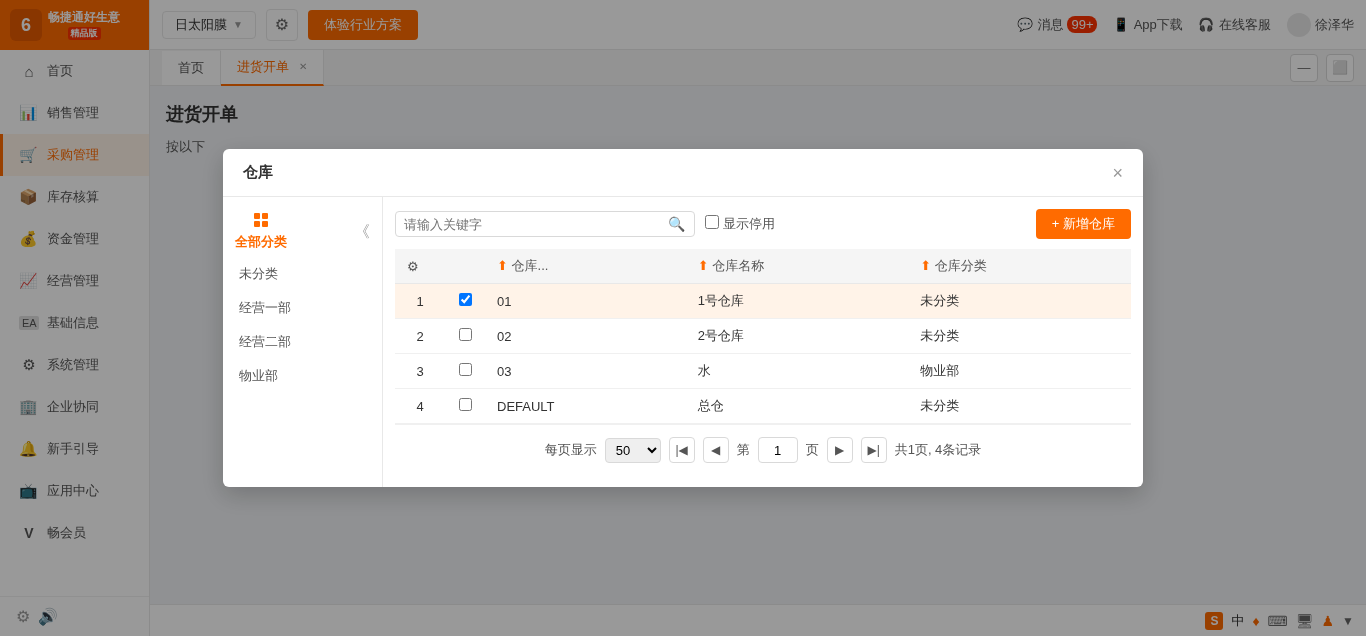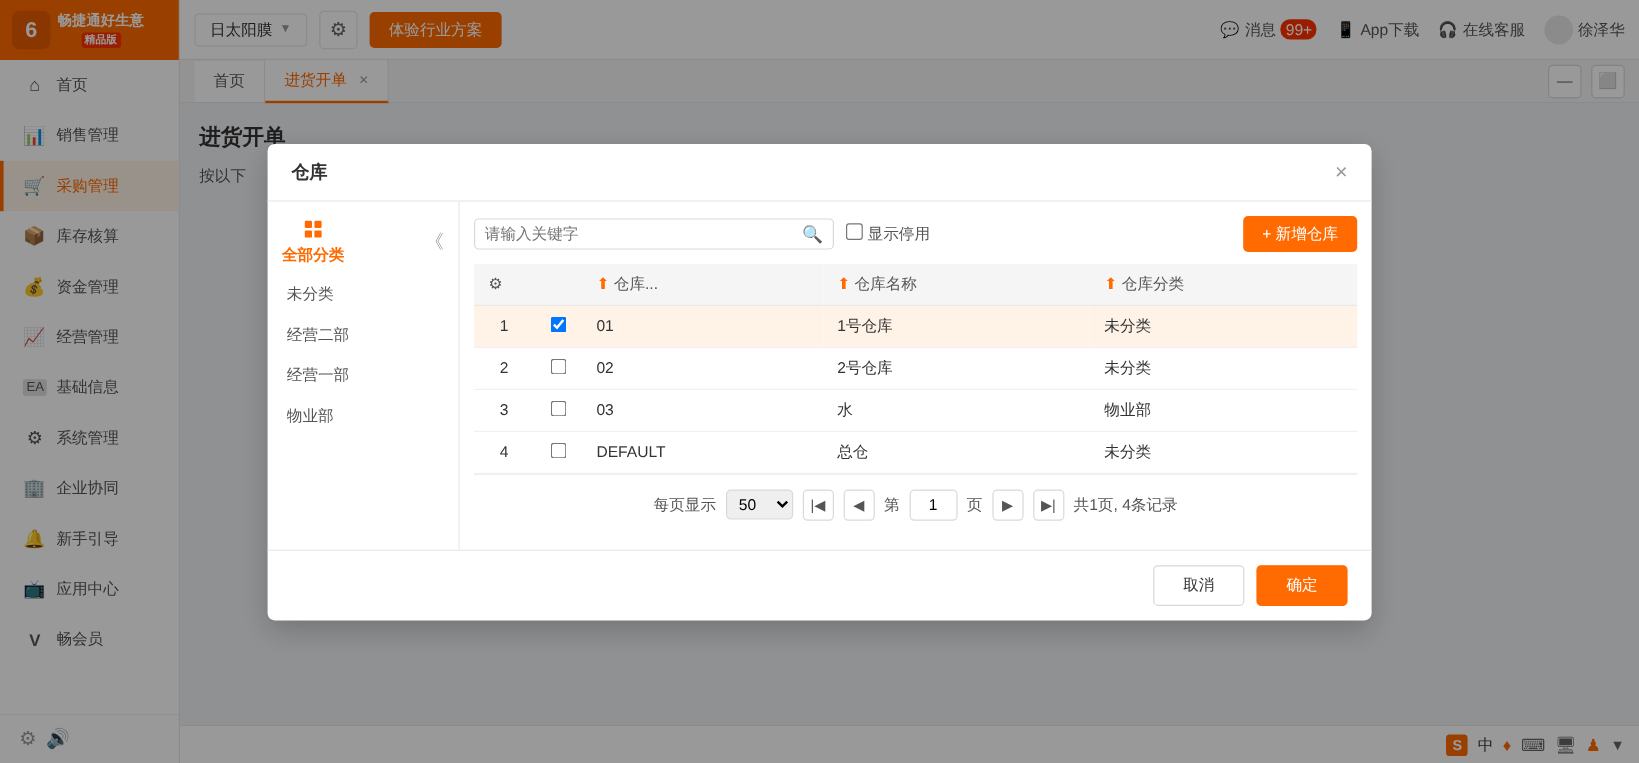--- a/index.html
+++ b/index.html
@@ -433,24 +433,24 @@
               <span style="background:#ff6b00;border-radius:1px;"></span>
             </span>
             <span>全部分类</span>
           </div>
           <span class="category-collapse">《</span>
         </div>
         <div class="category-item">
           <span>未分类</span>
         </div>
         <div class="category-item">
+          <span>经营一部</span>
+        </div>
+        <div class="category-item">
           <span>经营二部</span>
-        </div>
-        <div class="category-item">
-          <span>经营一部</span>
         </div>
         <div class="category-item">
           <span>物业部</span>
         </div>
       </div>
 
       <div class="content-panel">
 
         <div class="toolbar">
           <div class="search-box">
@@ -527,18 +527,14 @@
           <span class="page-size-label">第</span>
           <input type="text" class="page-input" value="1" style="">
           <span class="page-size-label">页</span>
           <button class="page-btn">▶</button>
           <button class="page-btn">▶|</button>
           <span class="page-info">共1页, 4条记录</span>
         </div>
       </div>
     </div>
 
-    <div class="modal-footer">
-      <button class="cancel-btn">取消</button>
-      <button class="confirm-btn">确定</button>
-    </div>
   </div>
 </div>
 
 </body></html>

